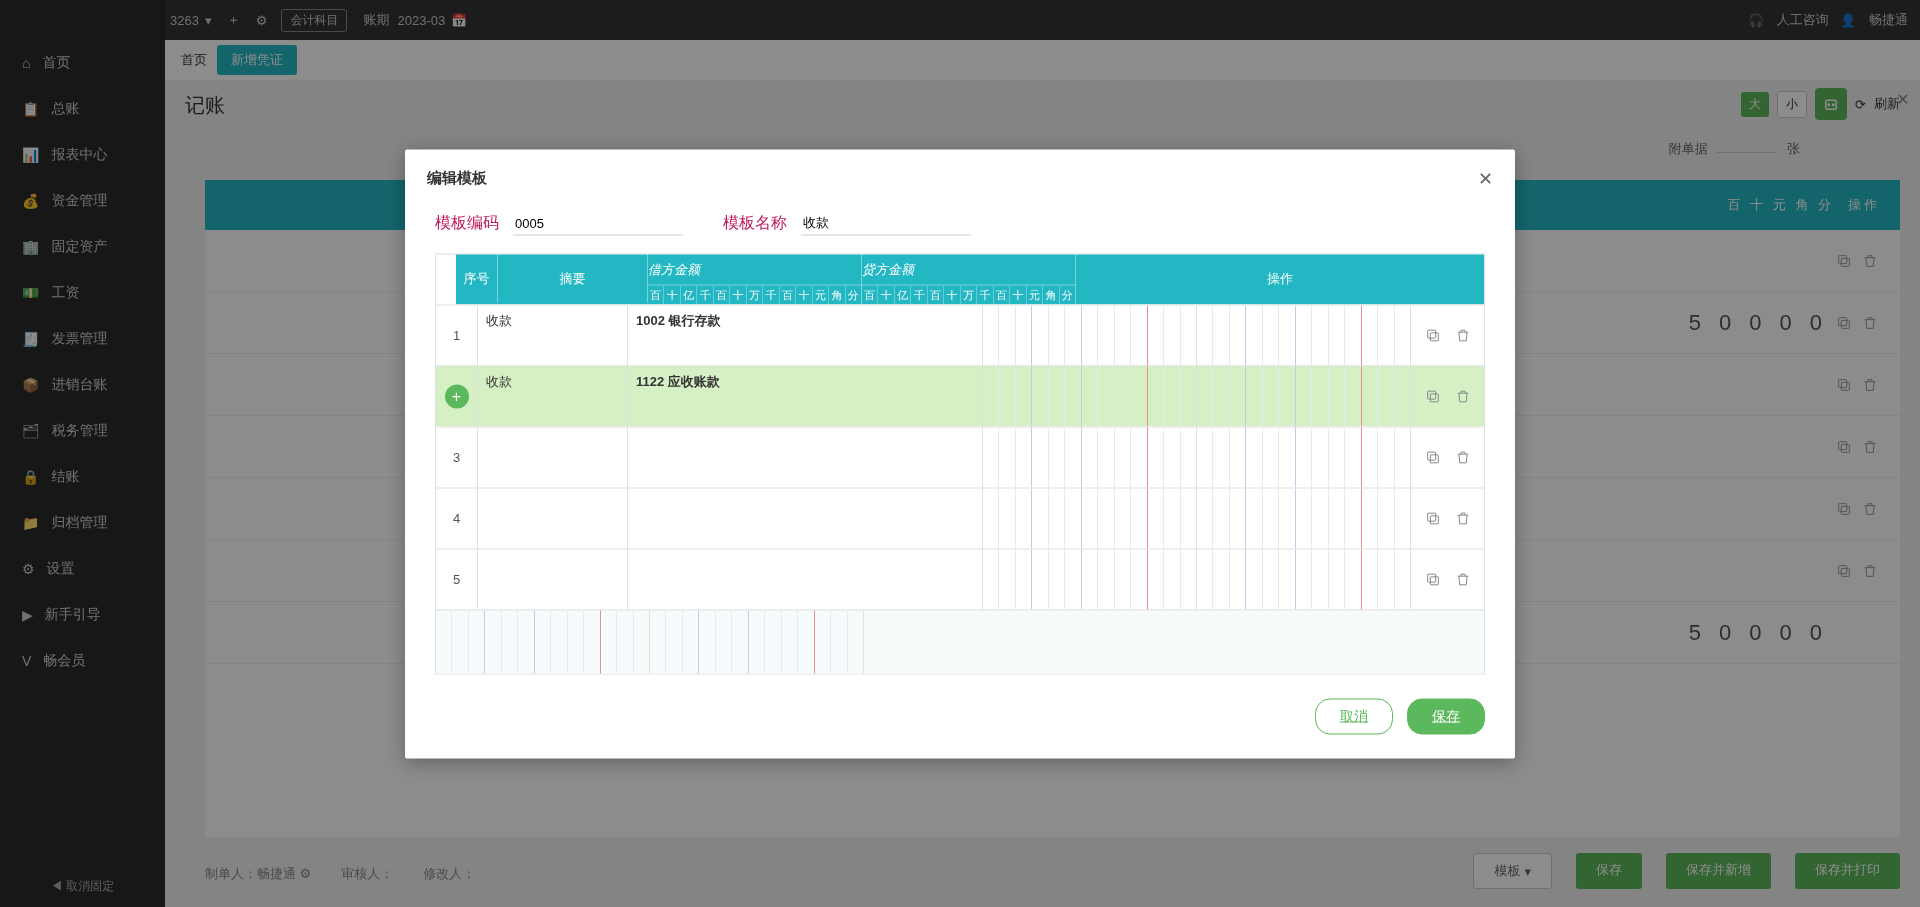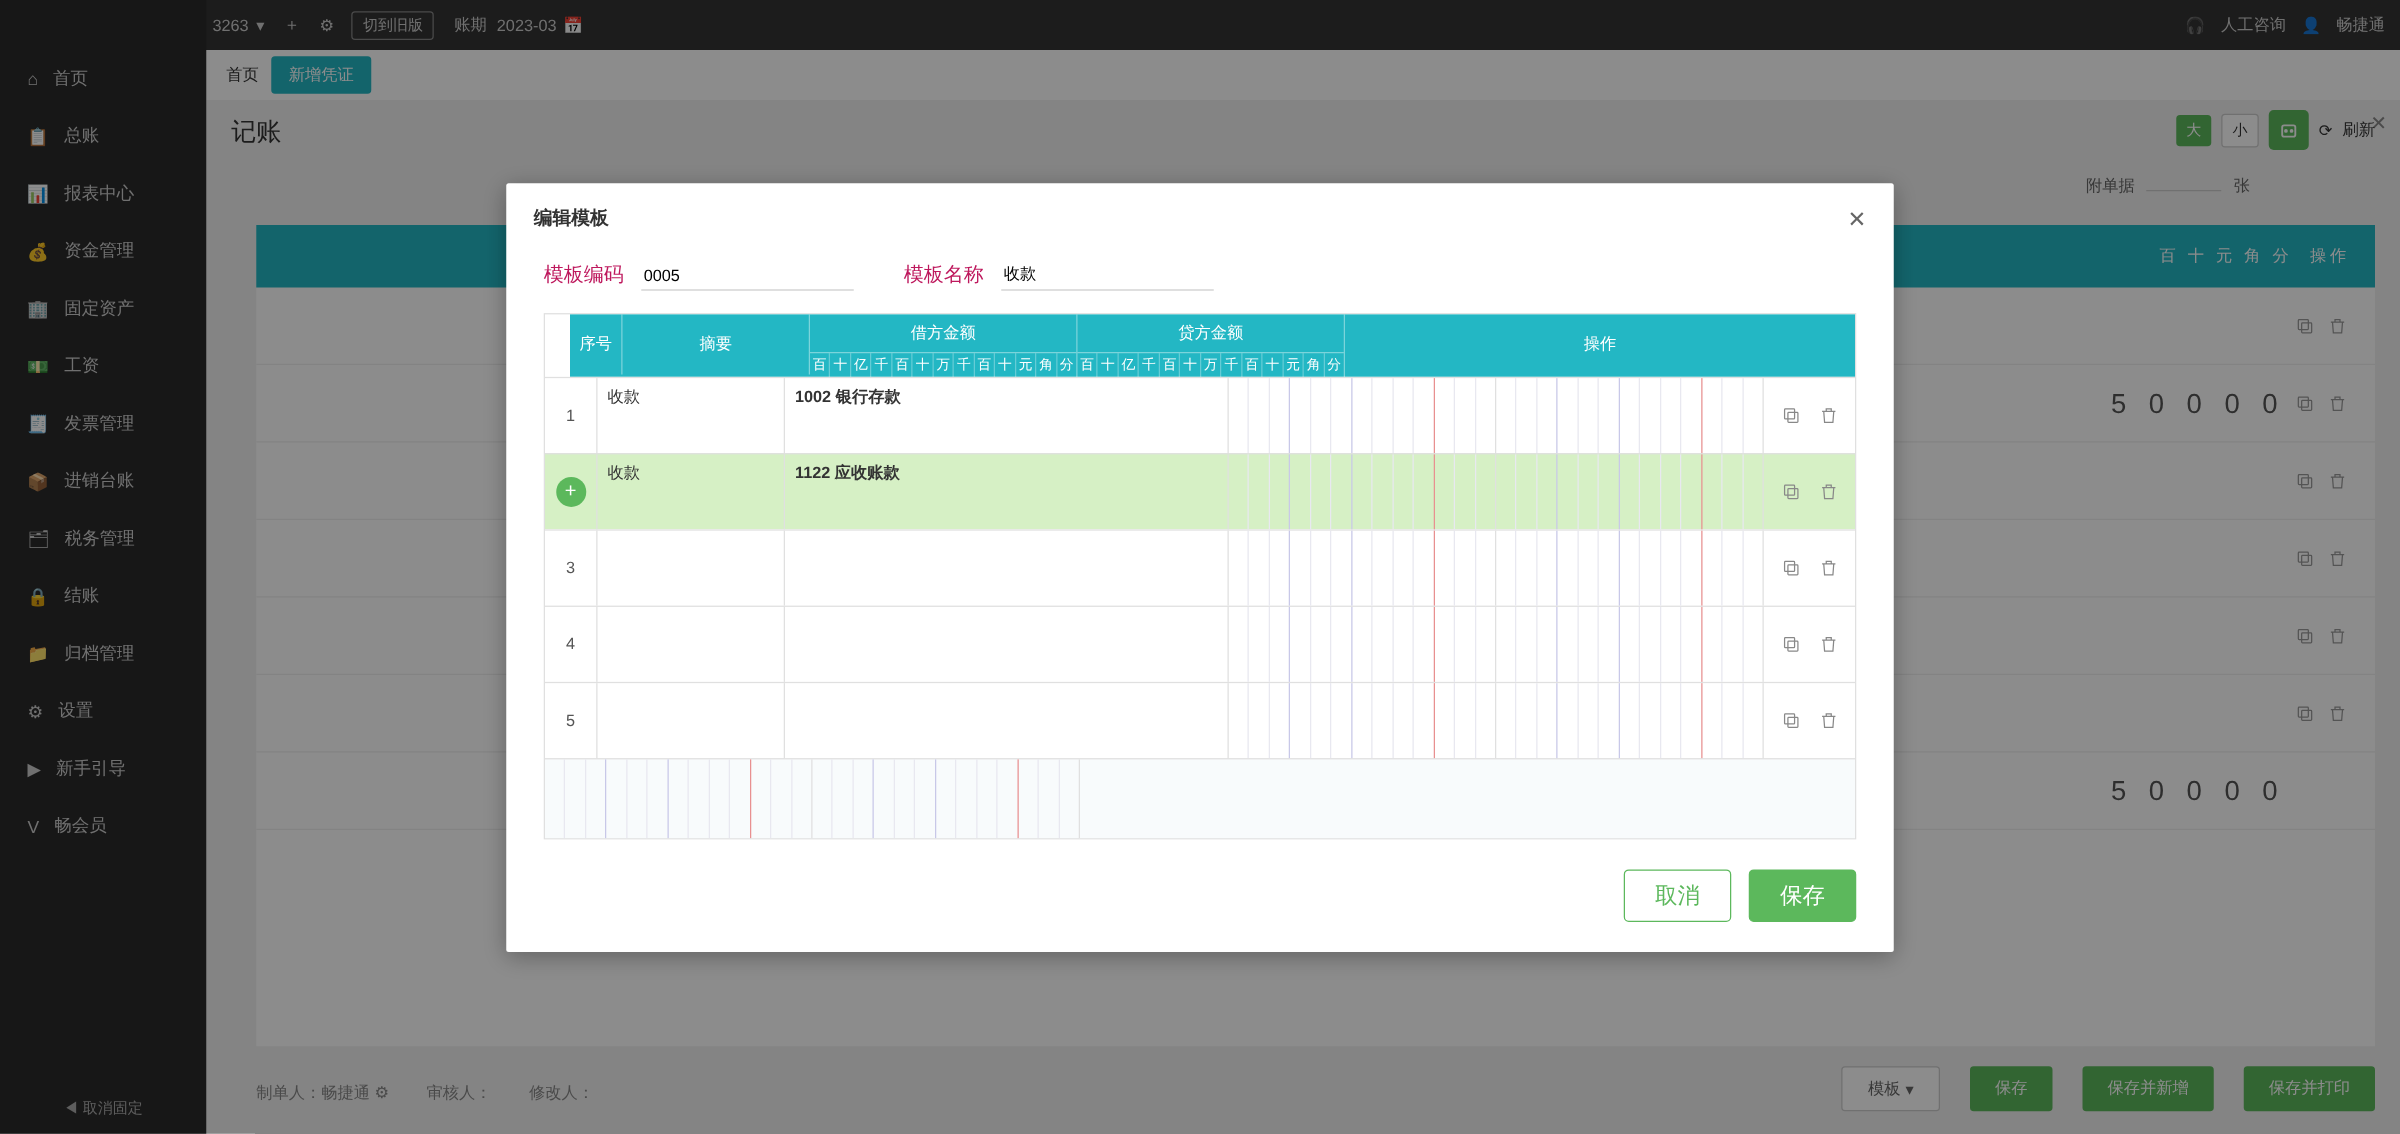--- a/index.html
+++ b/index.html
@@ -54,21 +54,21 @@
 .form-field .input-underline { border:none; border-bottom:1px solid #ccc; padding:4px 2px; font-size:13px; width:170px; outline:none; }
 
 
 .mtable { margin: 0 30px; border:1px solid #e0e0e0; }
 .mtable-header { display:flex; background:#23b7c4; color:#fff; font-size:13px;margin-left:20px; }
 .col-seq { width:42px; flex-shrink:0; display:flex; align-items:center; justify-content:center; border-right:1px solid rgba(255,255,255,0.4); }
 .col-summary { width:150px; flex-shrink:0; display:flex; align-items:center; justify-content:center; border-right:1px solid rgba(255,255,255,0.4); }
 .col-account { width:355px; flex-shrink:0; display:flex; align-items:center; justify-content:center; border-right:1px solid rgba(255,255,255,0.4); }
 .col-amount { width:214px; flex-shrink:0; border-right:1px solid rgba(255,255,255,0.4); }
 .col-action { flex:1; display:flex; align-items:center; justify-content:center; }
-.amount-header { text-align:center; padding:6px 0; border-bottom:1px solid rgba(255,255,255,0.4); }
+.amount-header { padding:6px 0; border-bottom:1px solid rgba(255,255,255,0.4);font-style:italic; }
 .amount-units { display:flex; }
 .amount-units span { flex:1; text-align:center; font-size:11px; border-right:1px solid rgba(255,255,255,0.3); padding:2px 0; }
 .amount-units span:last-child { border-right:none; }
 .header-stack { display:flex; flex-direction:column; height:48px; }
 .col-seq.header-stack, .col-summary.header-stack, .col-account.header-stack, .col-action.header-stack { justify-content:center; }
 
 .mtable-row { display:flex; min-height:61px; border-top:1px solid #e0e0e0; background:#fff; }
 .mtable-row.highlight { background:#d6f0c5; }
 .mtable-row .col-seq { border-right:1px solid #e0e0e0; color:#555; position:relative; }
 .mtable-row .col-summary { border-right:1px solid #e0e0e0; align-items:flex-start; justify-content:flex-start; padding:6px 8px; font-size:13px; color:#333; }
@@ -85,36 +85,36 @@
 .mtable-total { display:flex; height:64px; border-top:1px solid #e0e0e0; background:#f8fbfc; }
 .total-label { width:547px; flex-shrink:0; display:flex; align-items:center; padding-left:14px; font-size:15px; color:#555; border-right:1px solid #e0e0e0;}
 .total-amount { width:214px; flex-shrink:0; display:flex; border-right:1px solid #e0e0e0; }
 .total-amount .cell { flex:1; border-right:1px solid #e8e8f0; }
 .total-amount .cell.purple { border-right:1px solid #c8c8e8; }
 .total-amount .cell.red { border-right:1px solid #e89090; }
 .total-amount .cell:last-child { border-right:none; }
 .total-action { flex:1; }
 
 .modal-footer { display:flex; justify-content:flex-end; gap:14px; padding:24px 30px; }
-.modal-footer button { padding:8px 24px; border-radius:4px; font-size:18px; cursor:pointer; }
+.modal-footer button { padding:8px 24px; border-radius:15px; font-size:14px; cursor:pointer;text-decoration:underline; }
 .btn-cancel { background:#fff; border:1px solid #5cb85c; color:#5cb85c; }
 .btn-save { background:#5cb85c; border:1px solid #5cb85c; color:#fff; }
 </style>
 </head>
 <body>
 
 <div class="topbar">
   <div class="logo-area">专业版</div>
   <div class="dropdown">
     <span>3263</span>
     <span>▾</span>
   </div>
   <div class="icon-btn">＋</div>
   <div class="icon-btn">⚙</div>
-  <div class="switch-btn">切到旧版</div>
+  <div class="switch-btn">会计科目</div>
   <span style="margin-left:10px">账期</span>
   <span style="margin-left:8px">2023-03</span>
   <span class="icon-btn">📅</span>
   <div class="right">
     <span>🎧</span>
     <span>人工咨询</span>
     <span>👤</span>
     <span>畅捷通</span>
   </div>
 </div>

